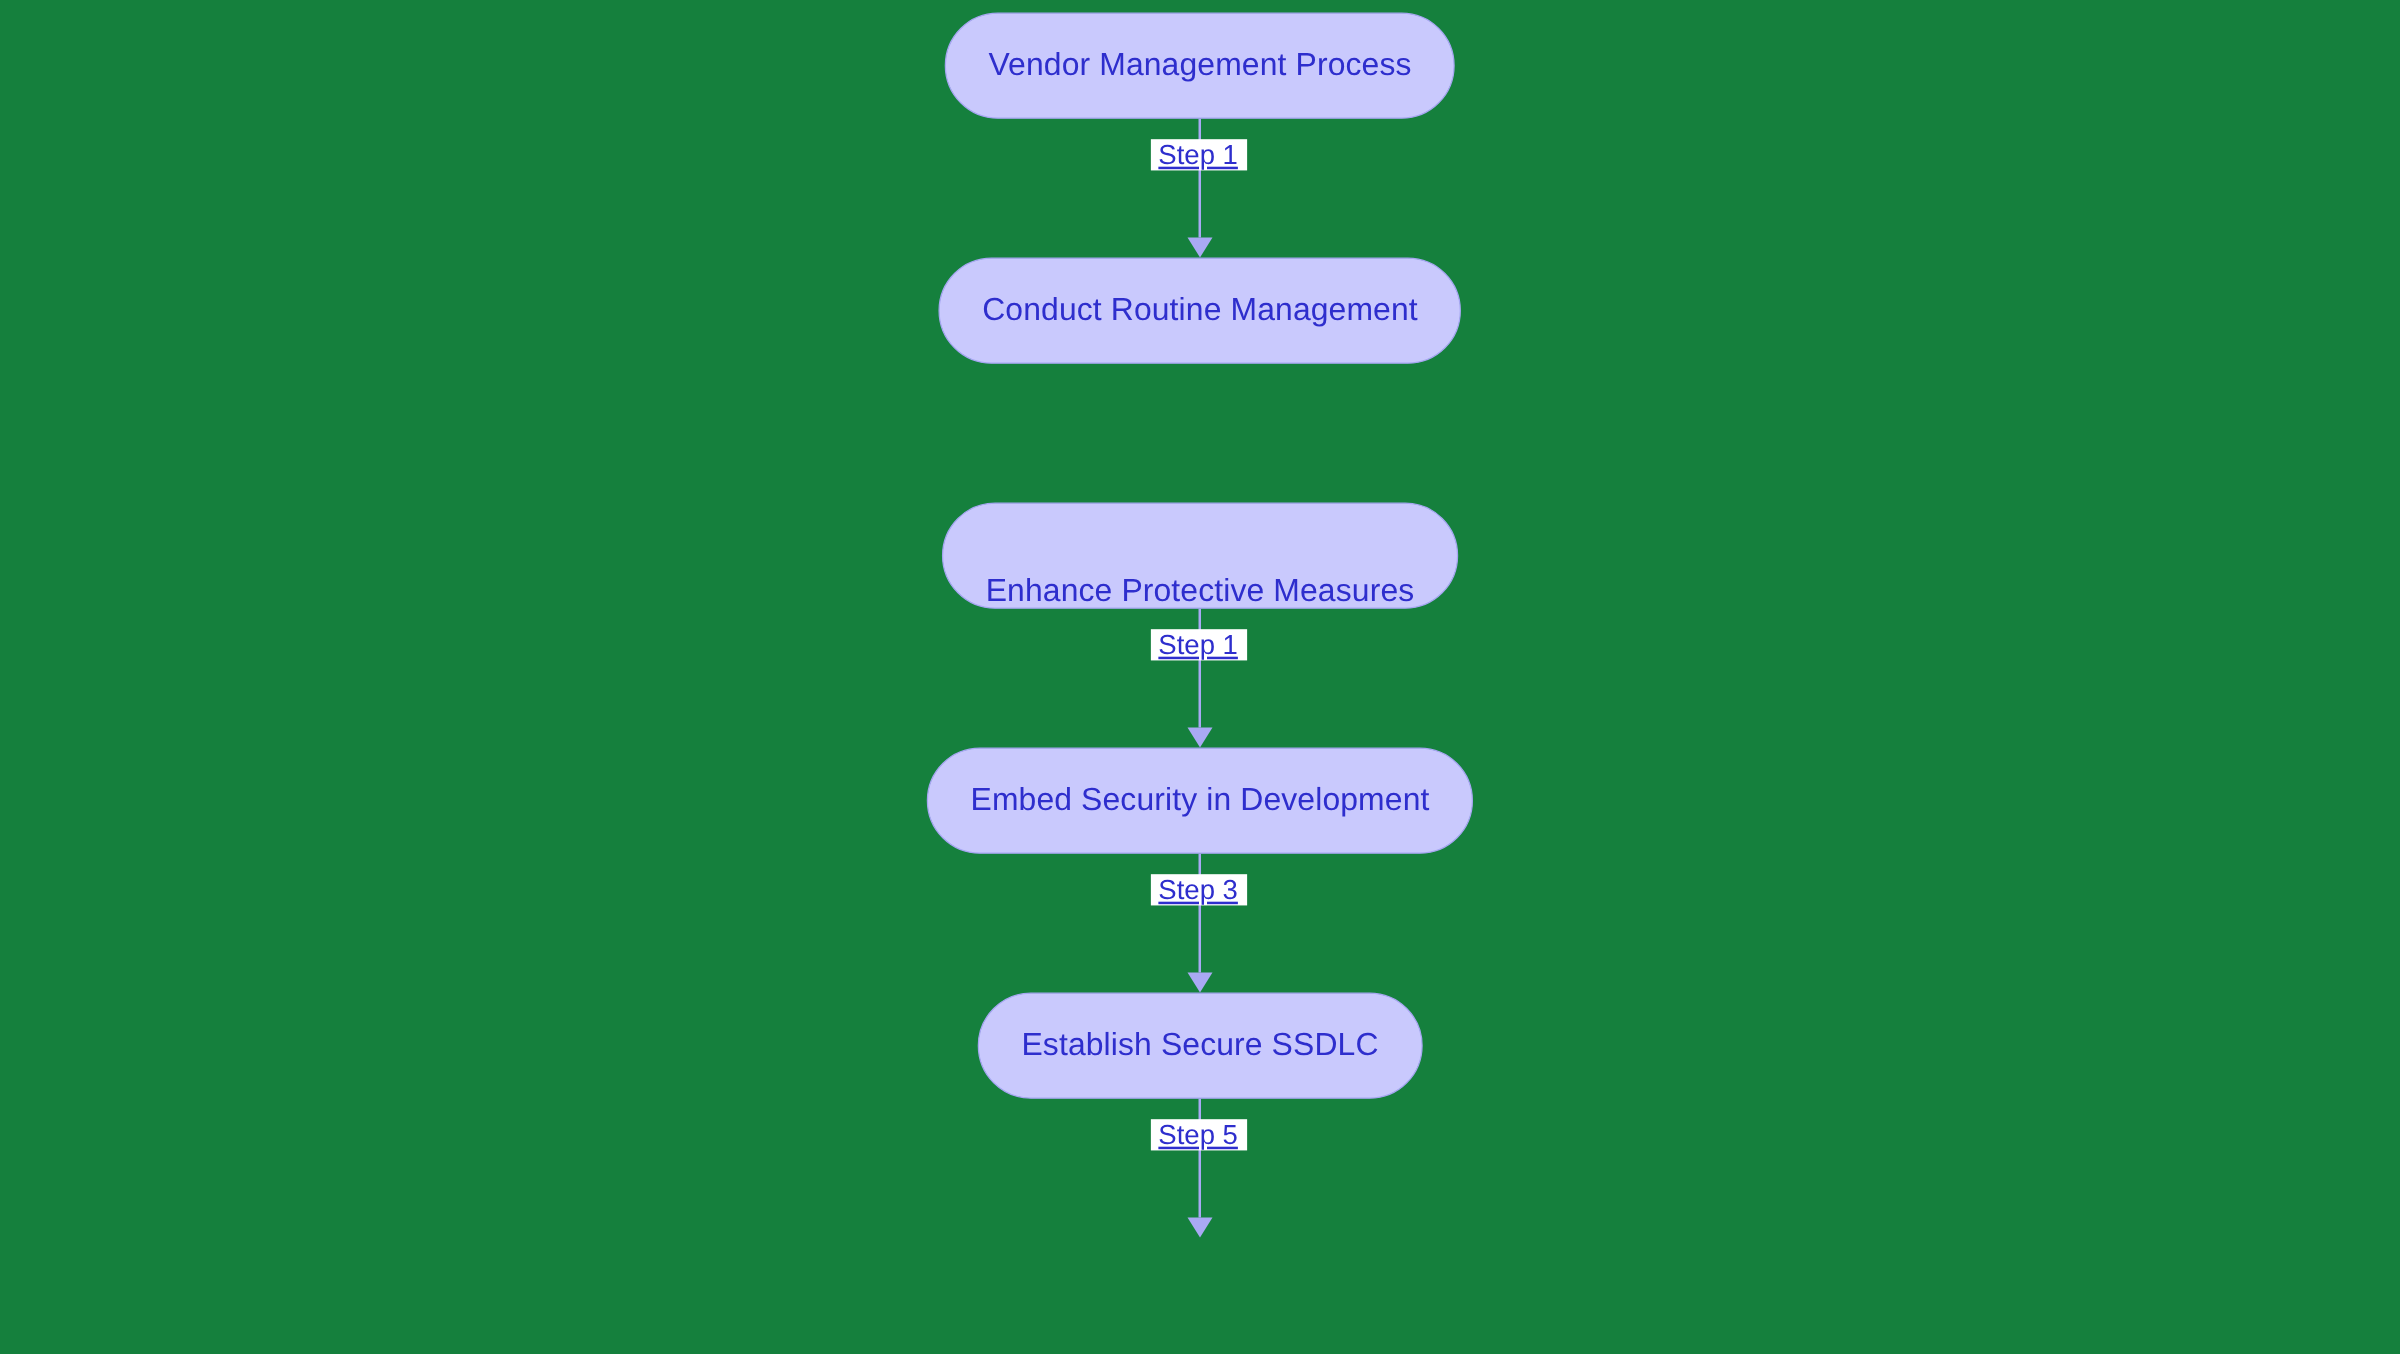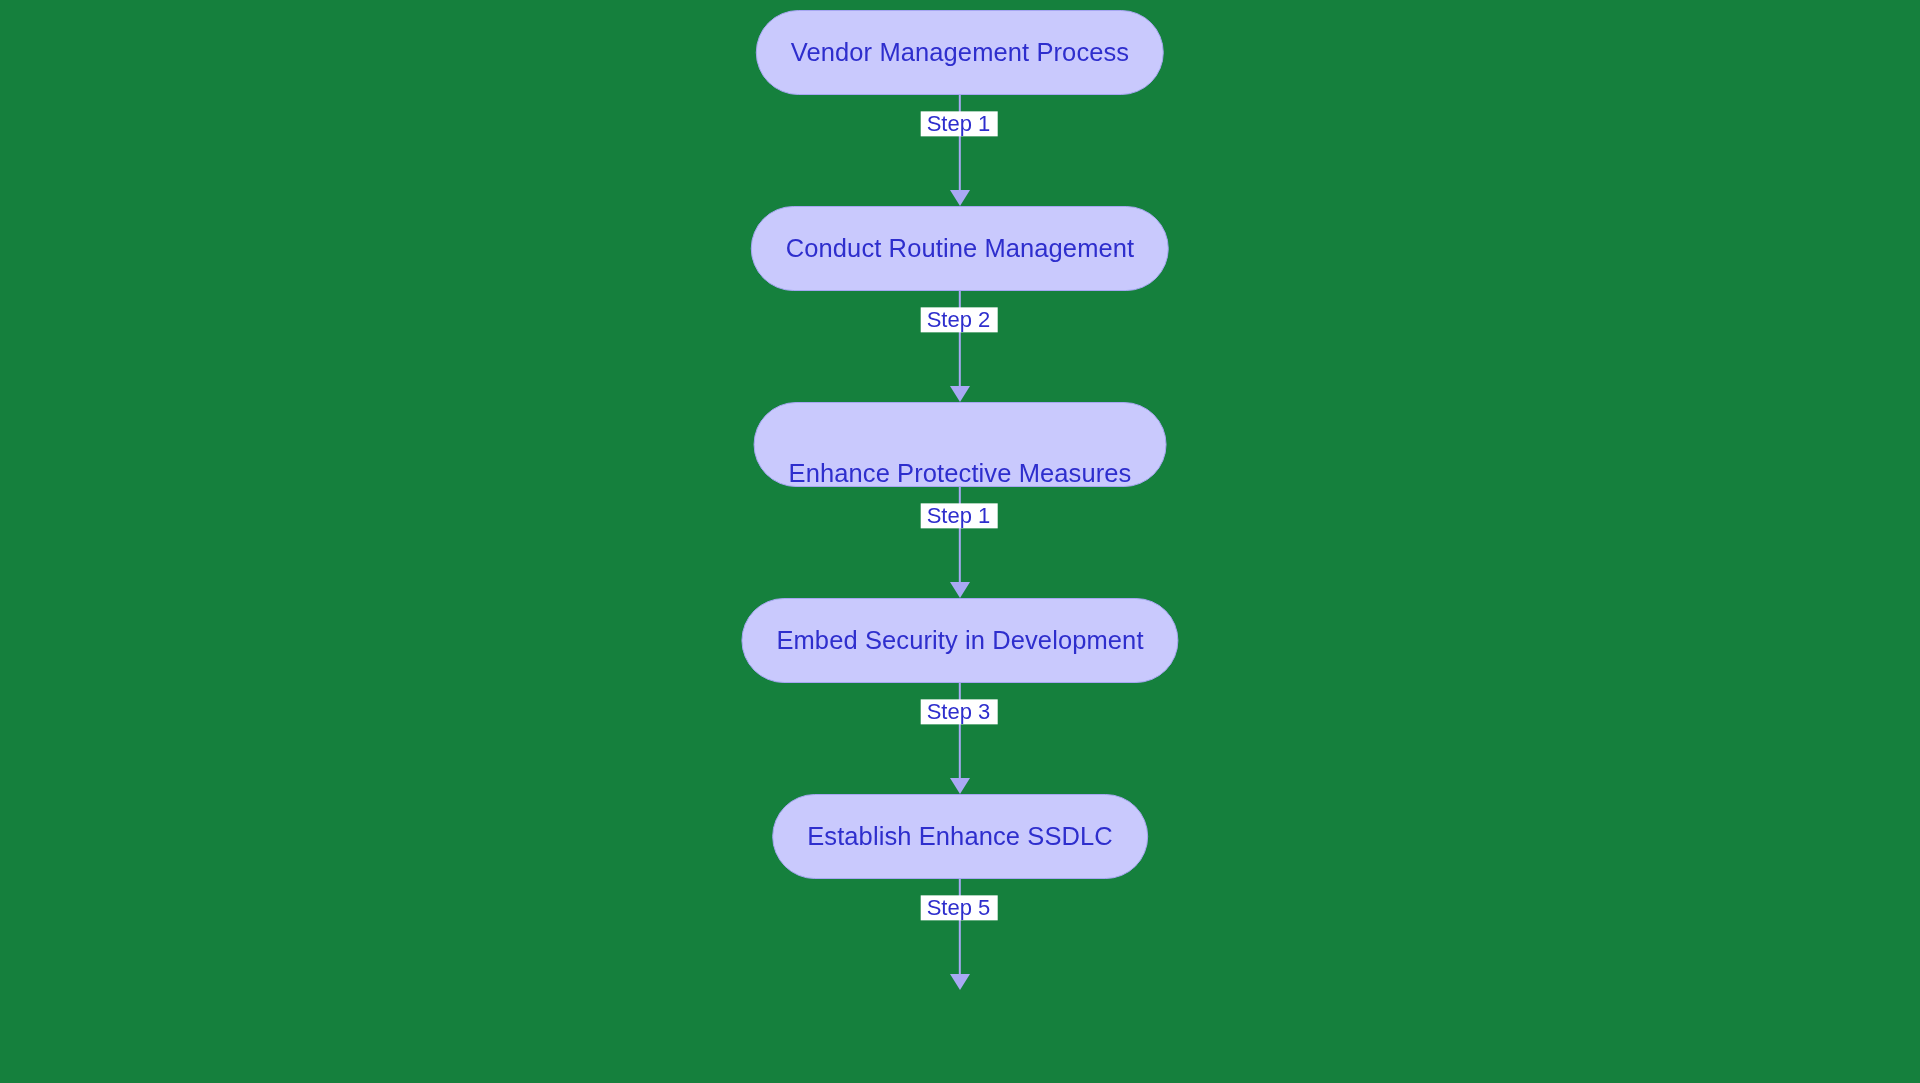--- a/index.html
+++ b/index.html
@@ -81,20 +81,21 @@
     left: 50%;
     transform: translate(-50%, -50%);
     margin-left: -1px;
     font-size: 22px;
     color: #2e2ecd;
     background: #ffffff;
     padding: 0 7px 0 6px;
     white-space: nowrap;
     line-height: 1.15;
     z-index: 2;
+    text-decoration: underline;
   }
 </style>
 </head>
 <body>
 
 <div id="flowchart-canvas">
 
   <div class="node" style="top: 10px; min-width: 293px;">
     <span class="node-label">Vendor Management Process</span>
   </div>
@@ -102,25 +103,20 @@
   <div class="connector" style="top: 95px; height: 111px;">
     <div class="connector-line" style="height: 95px;"></div>
     <div class="connector-arrow" style="top: 95px;"></div>
     <span class="connector-label" style="top: 29px;">Step 1</span>
   </div>
 
   <div class="node" style="top: 206px; min-width: 293px;">
     <span class="node-label">Conduct Routine Management</span>
   </div>
 
-  <div class="connector" style="top: 291px; height: 111px;">
-    <div class="connector-line" style="height: 95px;"></div>
-    <div class="connector-arrow" style="top: 95px;"></div>
-    <span class="connector-label" style="top: 29px;">Step 2</span>
-  </div>
 
   <div class="node" style="top: 402px; min-width: 301px; align-items: flex-end;">
     <span class="node-label">Enhance Protective Measures</span>
   </div>
 
   <div class="connector" style="top: 487px; height: 111px;">
     <div class="connector-line" style="height: 95px;"></div>
     <div class="connector-arrow" style="top: 95px;"></div>
     <span class="connector-label" style="top: 29px;">Step 1</span>
   </div>
@@ -129,21 +125,21 @@
     <span class="node-label">Embed Security in Development</span>
   </div>
 
   <div class="connector" style="top: 683px; height: 111px;">
     <div class="connector-line" style="height: 95px;"></div>
     <div class="connector-arrow" style="top: 95px;"></div>
     <span class="connector-label" style="top: 29px;">Step 3</span>
   </div>
 
   <div class="node" style="top: 794px; min-width: 250px;">
-    <span class="node-label">Establish Enhance SSDLC</span>
+    <span class="node-label">Establish Secure SSDLC</span>
   </div>
 
   <div class="connector" style="top: 879px; height: 111px;">
     <div class="connector-line" style="height: 95px;"></div>
     <div class="connector-arrow" style="top: 95px;"></div>
     <span class="connector-label" style="top: 29px;">Step 5</span>
   </div>
 
 
 </div>

